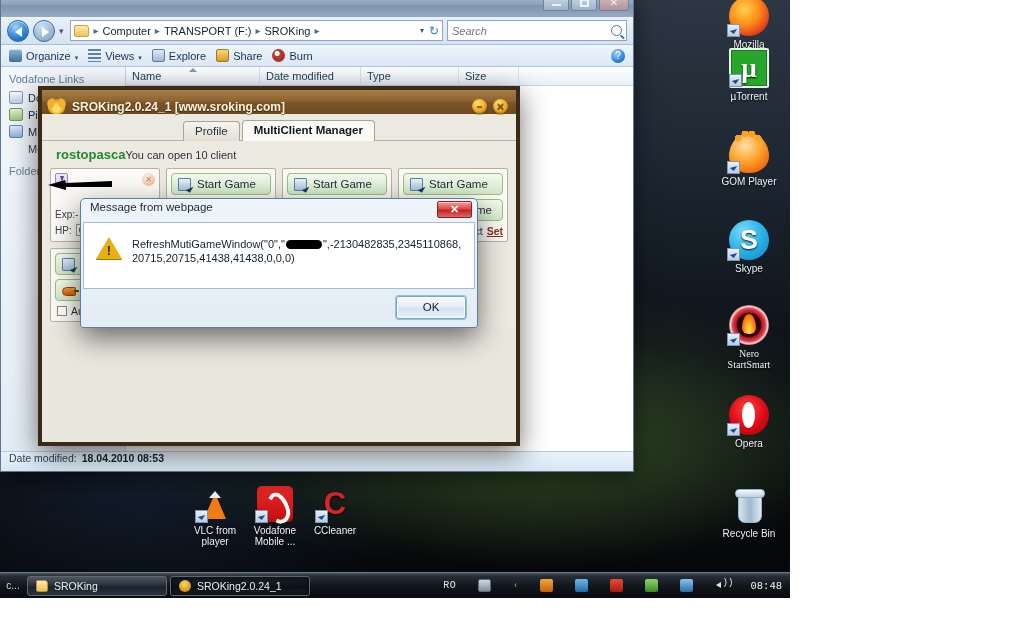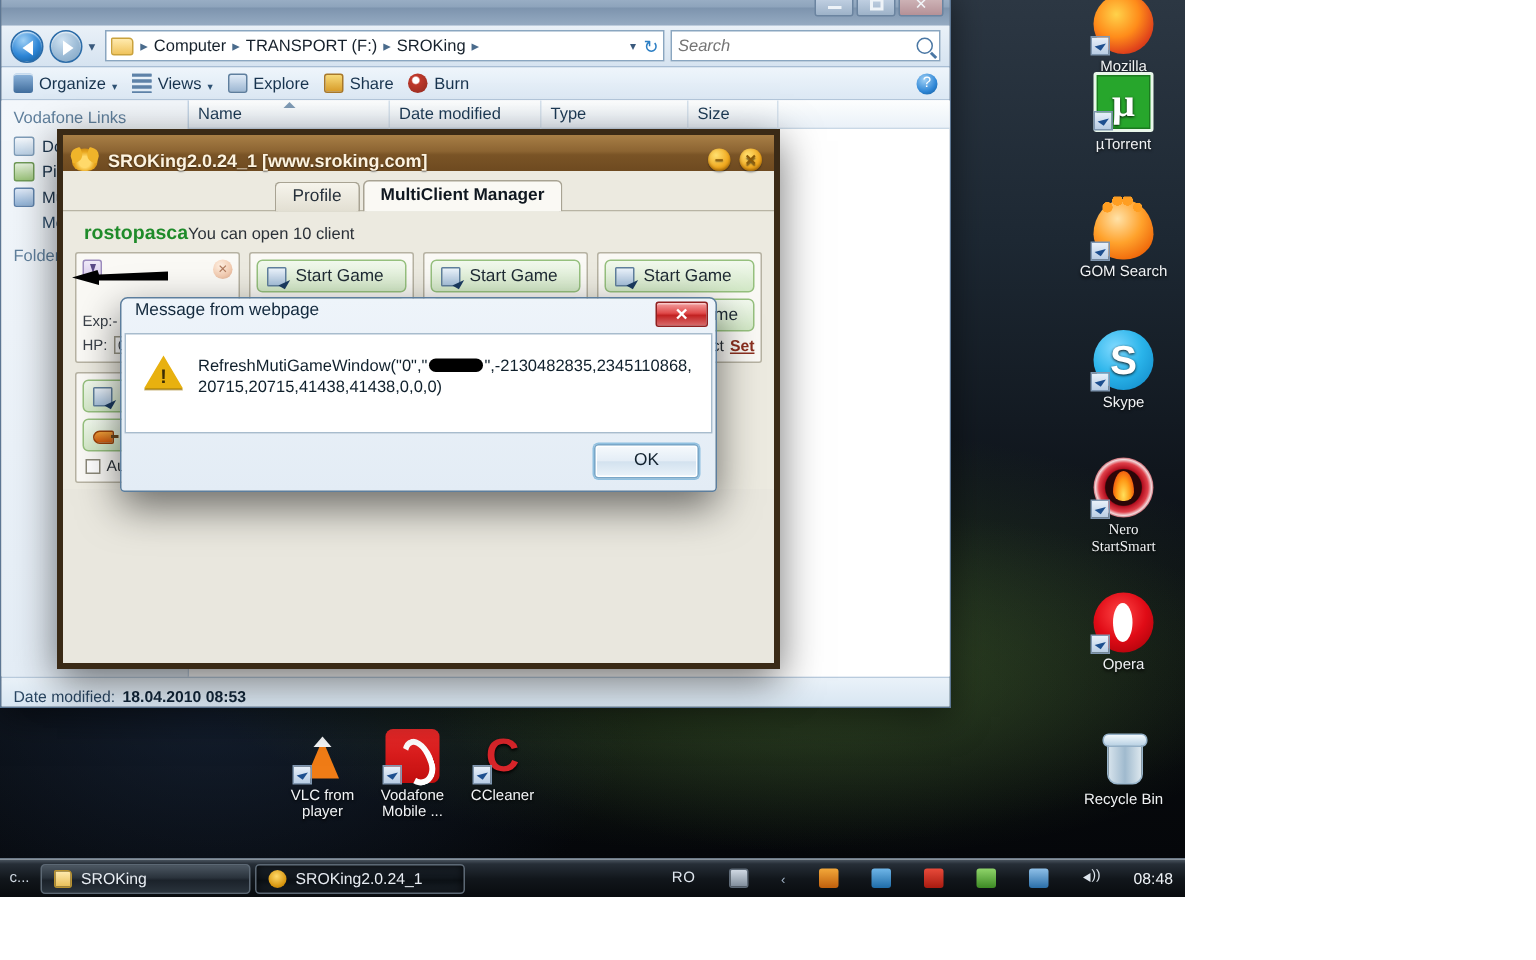--- a/index.html
+++ b/index.html
@@ -217,21 +217,21 @@
     display:flex; height:19px; align-items:center;
     background: linear-gradient(180deg,#fdfefe,#eaf1f8);
     border-bottom:1px solid #c9d8e6; font-size:11px; color:#1d3a55;
   }
   .col{ padding:0 6px; border-right:1px solid #d6e2ed; height:19px; line-height:19px; position:relative; }
   .col.sorted::after{
     content:""; position:absolute; left:50%; top:1px; margin-left:-4px;
     border-left:4px solid transparent; border-right:4px solid transparent; border-bottom:4px solid #7f9bb5;
   }
   #exp-status{
-    height:20px; display:flex; align-items:flex-end; padding:0 8px; gap:5px;
+    height:20px; display:flex; align-items:flex-start; padding:0 8px; gap:5px;
     background: linear-gradient(180deg,#eaf2f9,#d8e6f2);
     border-top:1px solid #b9cbdd; font-size:10.5px; color:#2a4662;
   }
   #exp-status .val{ color:#102437; font-weight:bold; }
 
   
   #srok{
     position:absolute; left:38px; top:86px; width:482px; height:360px;
     background:#e9e7de;
     border:4px solid #3a2a16;
@@ -392,21 +392,21 @@
   }
   .tb-task.active{
     background: linear-gradient(180deg,#1b222a 0%, #10161c 45%, #0b1015 55%, #1b222a 100%);
     box-shadow: inset 0 0 6px rgba(0,0,0,.8);
   }
   .tbt-ic{ width:12px; height:12px; flex:0 0 auto; }
   .tbt-folder{ background:linear-gradient(180deg,#ffeaae,#e8bf58); border:1px solid #b9922f; border-radius:1px 3px 2px 2px; }
   .tbt-srok{ border-radius:50%; background: radial-gradient(circle at 45% 35%, #ffd96a, #d8960f 65%, #9c6608);}
   #tray{
     margin-left:auto; display:flex; align-items:center; gap:22px; padding-right:6px;
-    font-size:10px; color:#dfe6ee;
+    font-size:10px; color:#dfe6ee;font-family:Liberation Mono, monospace;
   }
   .tray-ic{ width:13px; height:13px; border-radius:2px; flex:0 0 auto; }
   .ty-lang{ font-size:10px; letter-spacing:.4px; }
   .ty-kbd{ background:linear-gradient(180deg,#cfd8e2,#808d9b); border:1px solid #5e6a77; }
   .ty-caret{ font-size:9px; color:#9fb0c2; }
   .ty-red{ background:linear-gradient(180deg,#e84a3a,#a81b10); }
   .ty-blue{ background:linear-gradient(180deg,#6fb6e8,#1e6ca8); }
   .ty-green{ background:linear-gradient(180deg,#8fd46a,#3d8a24); }
   .ty-orange{ background:linear-gradient(180deg,#f3a83a,#c05f0c); }
   .ty-net{ background:linear-gradient(180deg,#8fc0e8,#2a6ea8); }
@@ -447,21 +447,21 @@
         <div class="gfx ic-utorrent">
           <span class="shortcut-arrow"></span>
         </div>
         <span class="lbl">µTorrent</span>
       </div>
 
       <div class="dicon" style="top:133px;">
         <div class="gfx ic-gom">
           <span class="shortcut-arrow"></span>
         </div>
-        <span class="lbl">GOM Search</span>
+        <span class="lbl">GOM Player</span>
       </div>
 
       <div class="dicon" style="top:220px;">
         <div class="gfx ic-skype">
           <span class="shortcut-arrow"></span>
         </div>
         <span class="lbl">Skype</span>
       </div>
 
       <div class="dicon" style="top:305px;font-family:Liberation Serif, serif;">

